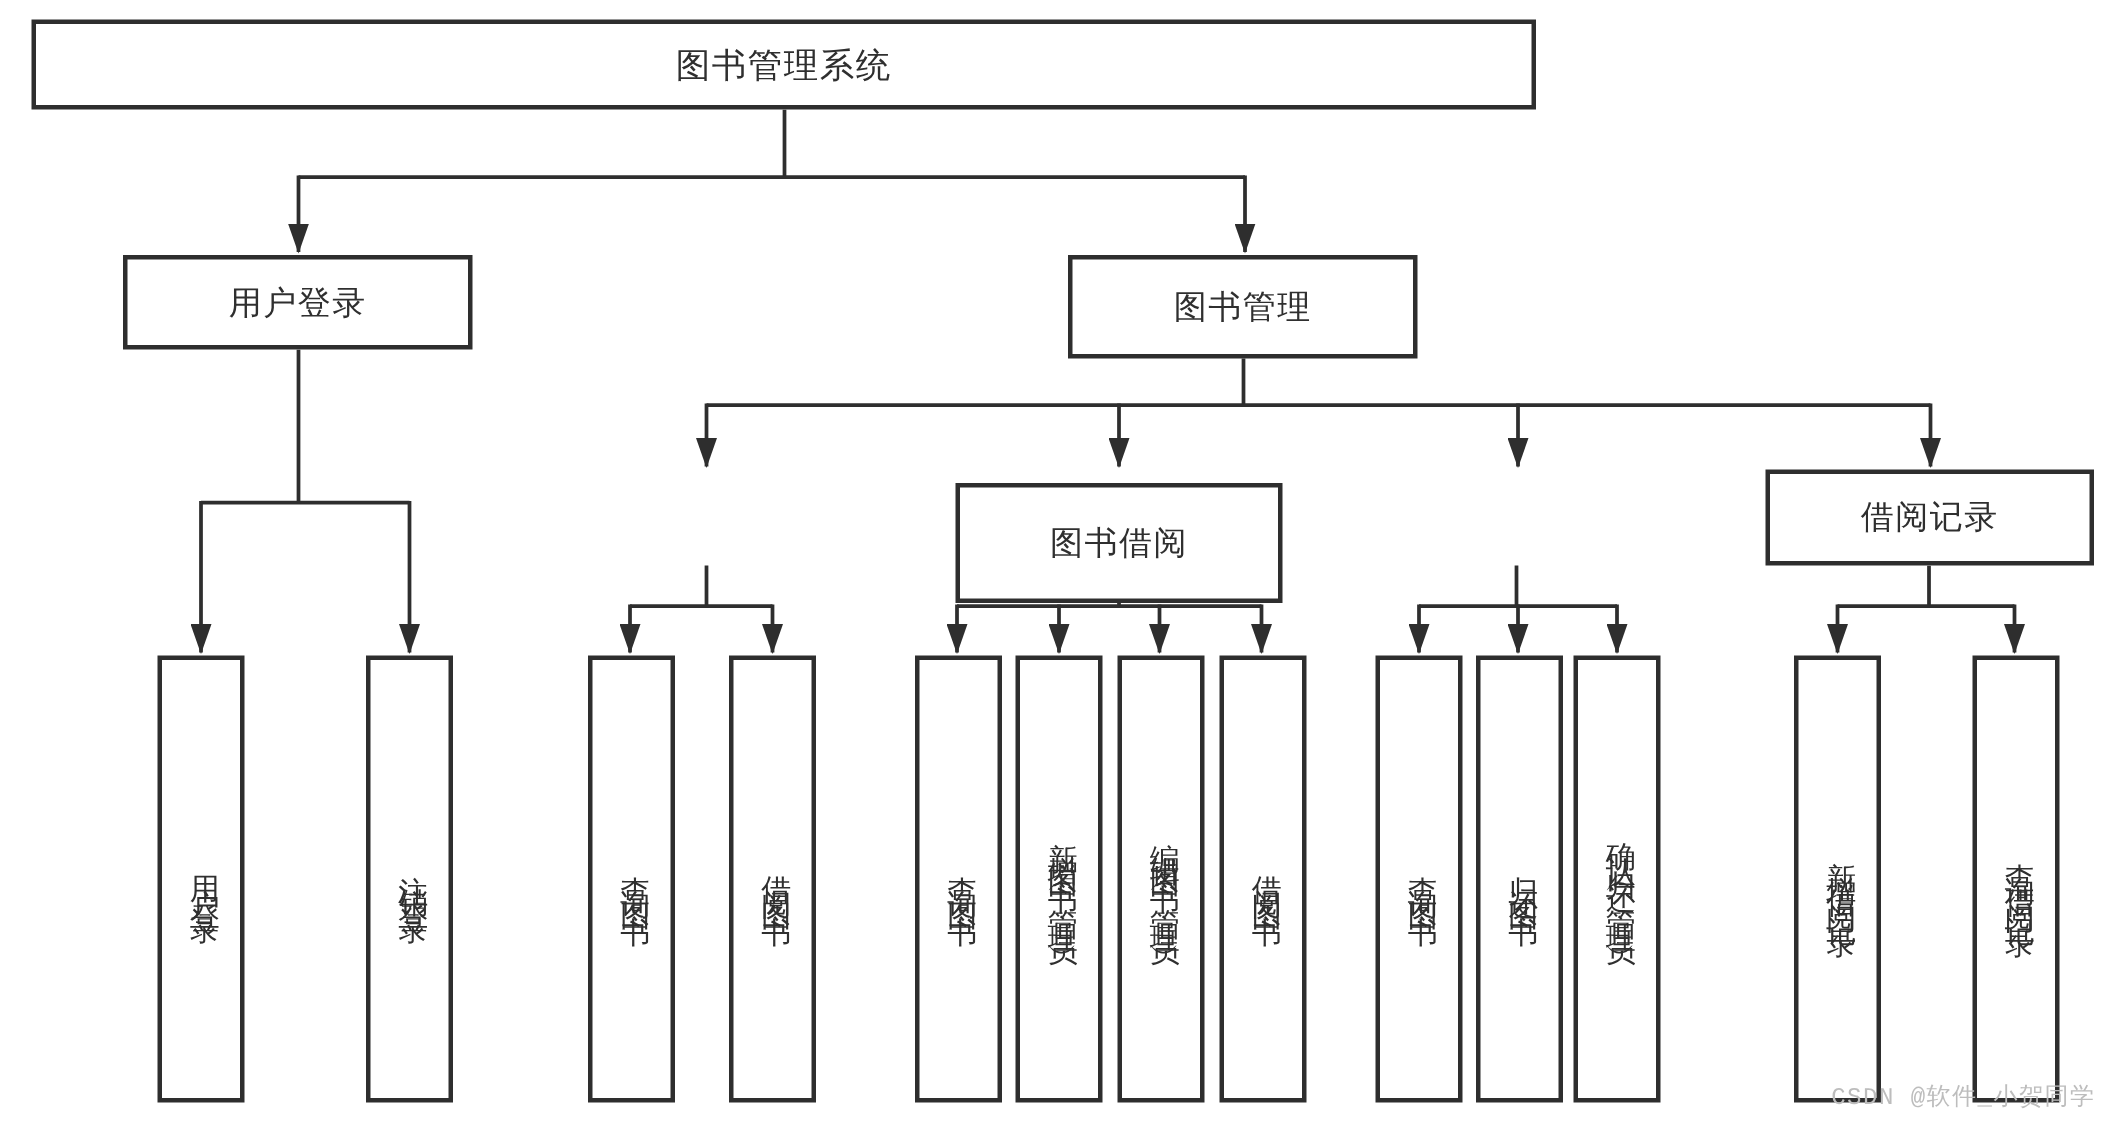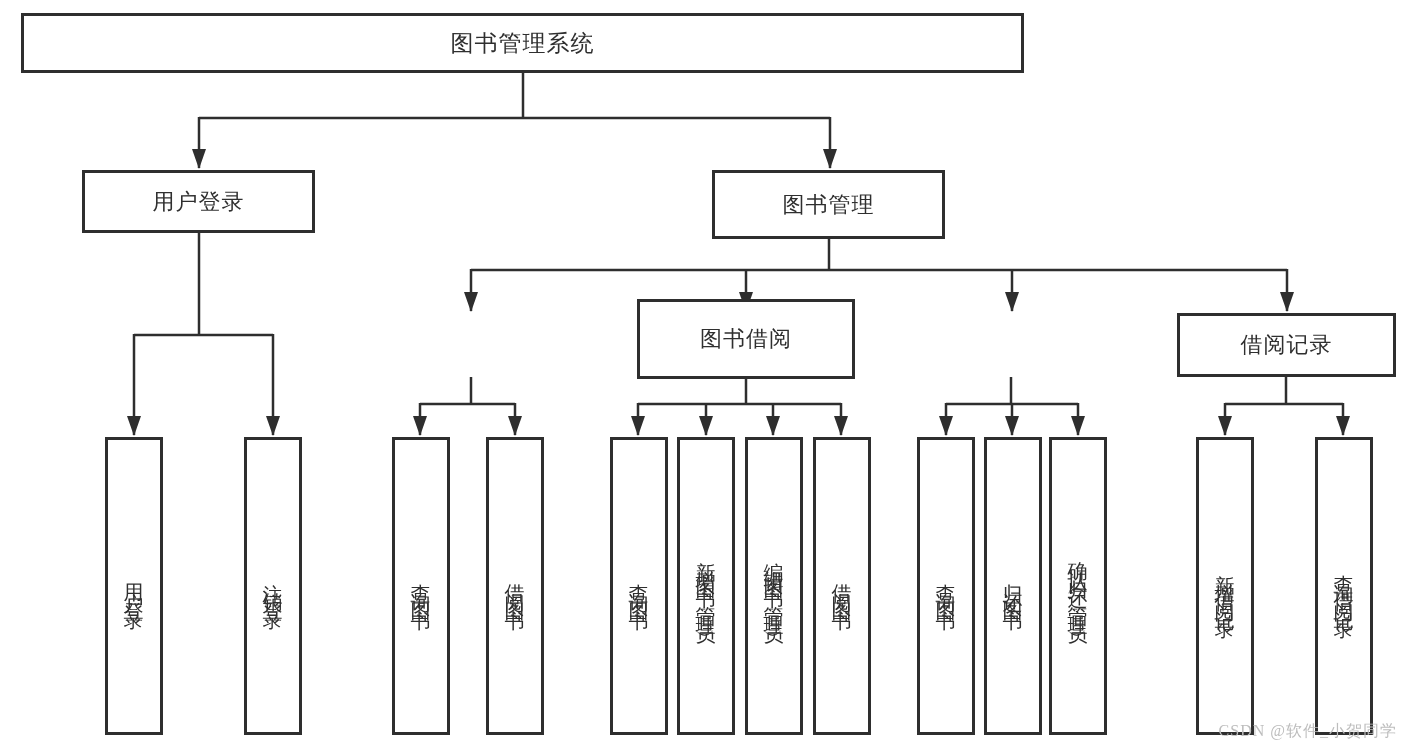--- a/index.html
+++ b/index.html
@@ -1,21 +1,21 @@
 <!DOCTYPE html>
 <html><head>
 <meta charset="utf-8">
 <style>
   html, body { margin: 0; padding: 0; background: #ffffff; }
   .canvas {
     position: relative;
     width: 1405px;
     height: 747px;
     background: #ffffff;
-    font-family: Liberation Serif, serif;
+    font-family: Liberation Mono, monospace;
     color: #2a2a2a;
     overflow: hidden;
   }
   .connector-svg {
     position: absolute;
     left: 0; top: 0;
     width: 1405px; height: 747px;
   }
   .hbox {
     position: absolute;
@@ -111,21 +111,21 @@
       <line x1="1225" y1="403" x2="1225" y2="435" marker-end="url(#arrow)"></line>
       <line x1="1343" y1="403" x2="1343" y2="435" marker-end="url(#arrow)"></line>
     </g>
   </svg>
 
   <div class="hbox root-box" style="left:21px; top:13px; width:1003px; height:60px;">图书管理系统</div>
 
   <div class="hbox" style="left:82px; top:170px; width:233px; height:63px;">用户登录</div>
   <div class="hbox" style="left:712px; top:170px; width:233px; height:69px;">图书管理</div>
 
-  <div class="hbox" style="left:637px; top:299px; width:218px; height:80px;">图书借阅</div>
+  <div class="hbox" style="left:637px; top:322px; width:218px; height:80px;">图书借阅</div>
   <div class="hbox" style="left:1177px; top:313px; width:219px; height:64px;">借阅记录</div>
 
   <div class="leaf" style="left:105px;">用户登录</div>
   <div class="leaf" style="left:244px;">注销登录</div>
   <div class="leaf" style="left:392px;">查询图书</div>
   <div class="leaf" style="left:486px;">借阅图书</div>
   <div class="leaf" style="left:610px;">查询图书</div>
   <div class="leaf" style="left:677px;">新增图书（管理员）</div>
   <div class="leaf" style="left:745px;">编辑图书（管理员）</div>
   <div class="leaf" style="left:813px;">借阅图书</div>

